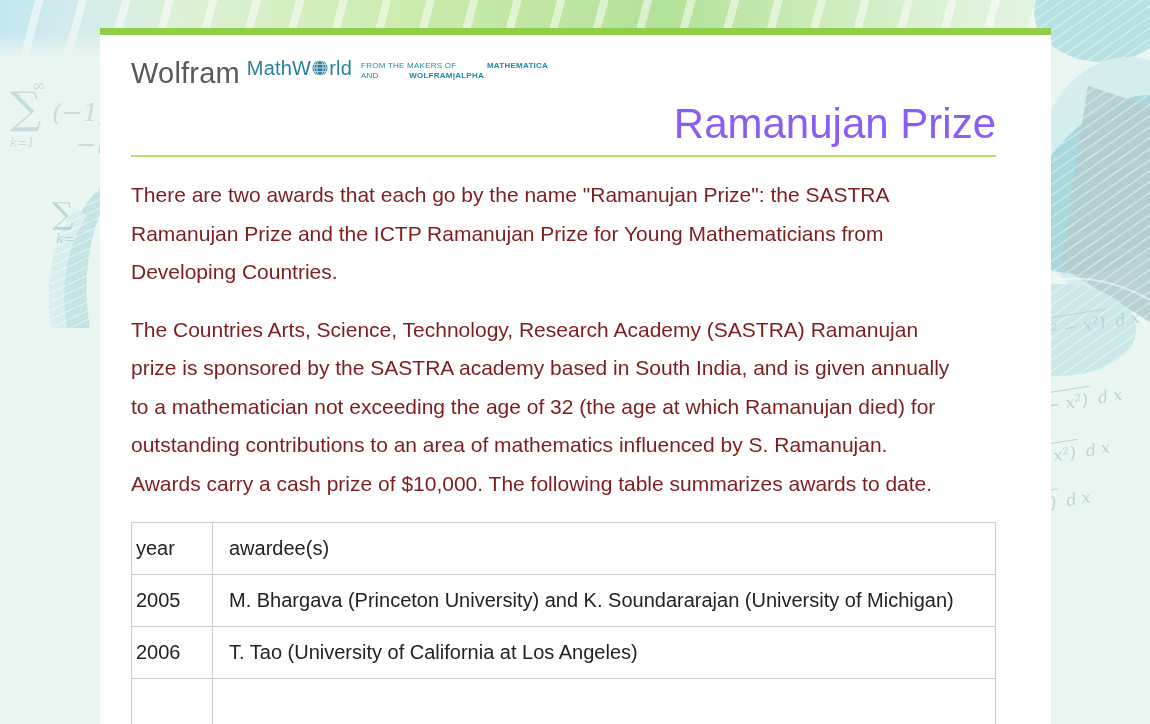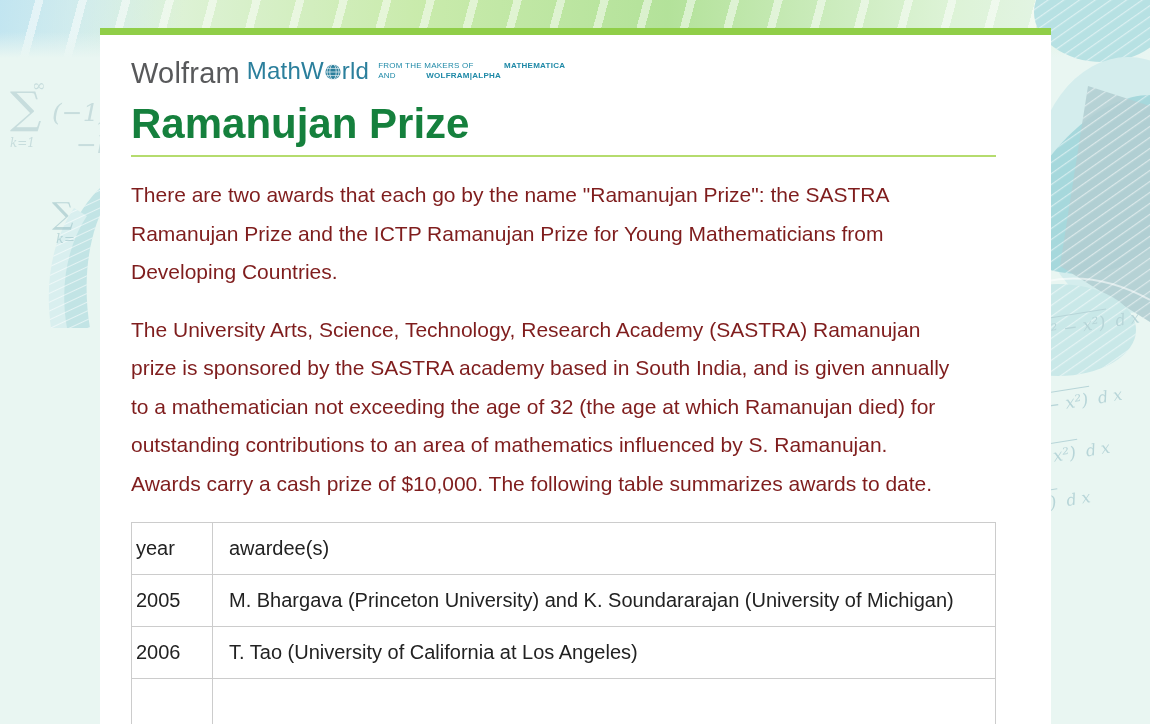--- a/index.html
+++ b/index.html
@@ -34,28 +34,28 @@
   .rf .dx{margin-left:7px;font-size:16px;}
 
   
   .card{position:absolute;left:100px;top:28px;width:951px;height:860px;z-index:1;
     background:#ffffff;border-top:7px solid #90ce48;box-sizing:border-box;
     padding:22px 55px 0 31px;}
 
   
   .logo-row{display:flex;align-items:flex-start;height:30px;cursor:pointer;}
   .logo-wolfram{font-size:29px;color:#58595b;letter-spacing:.2px;}
-  .logo-mathworld{font-size:24px;color:#2b7f9c;margin-left:7px;letter-spacing:.2px;}
+  .logo-mathworld{font-size:20px;color:#2b7f9c;margin-left:7px;letter-spacing:.2px;}
   .globe{display:inline-block;width:16px;height:16px;vertical-align:-1px;margin:0 1px;}
   .logo-tagline{margin-left:9px;padding-top:4px;font-size:8px;line-height:10px;
     color:#1e89a7;letter-spacing:.25px;text-transform:uppercase;}
   .logo-tagline b{font-weight:700;margin-left:28px;}
 
   
-  .page-title{font-size:42px;line-height:48px;color:#15803d;margin:13px 0 0 0;font-weight:700;}
+  .page-title{font-size:42px;line-height:48px;color:#8b5cf6;margin:13px 0 0 0;font-weight:400;text-align:right;}
   .title-rule{width:865px;height:2px;background:#b5dc6e;border:none;margin:7px 0 0 0;}
 
   
   .article{margin-top:19px;color:#7f1d1d;font-size:21px;}
   .para{margin:0 0 19px 0;}
   .pline{line-height:38.5px;white-space:nowrap;}
 
   
   .awards-table{border-collapse:collapse;margin-top:12px;width:865px;color:#222222;
     font-size:20px;}
@@ -159,21 +159,21 @@
     <h1 class="page-title">Ramanujan Prize</h1>
     <hr class="title-rule">
 
     <div class="article">
       <div class="para">
         <div class="pline">There are two awards that each go by the name "Ramanujan Prize": the SASTRA</div>
         <div class="pline">Ramanujan Prize and the ICTP Ramanujan Prize for Young Mathematicians from</div>
         <div class="pline">Developing Countries.</div>
       </div>
       <div class="para">
-        <div class="pline">The University Arts, Science, Technology, Research Academy (SASTRA) Ramanujan</div>
+        <div class="pline">The Countries Arts, Science, Technology, Research Academy (SASTRA) Ramanujan</div>
         <div class="pline">prize is sponsored by the SASTRA academy based in South India, and is given annually</div>
         <div class="pline">to a mathematician not exceeding the age of 32 (the age at which Ramanujan died) for</div>
         <div class="pline">outstanding contributions to an area of mathematics influenced by S. Ramanujan.</div>
         <div class="pline">Awards carry a cash prize of $10,000. The following table summarizes awards to date.</div>
       </div>
     </div>
 
     <table class="awards-table">
       <thead>
         <tr>

